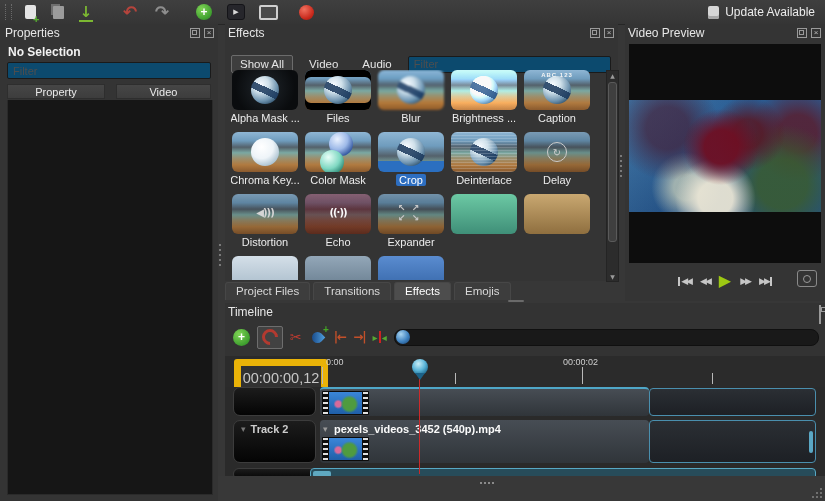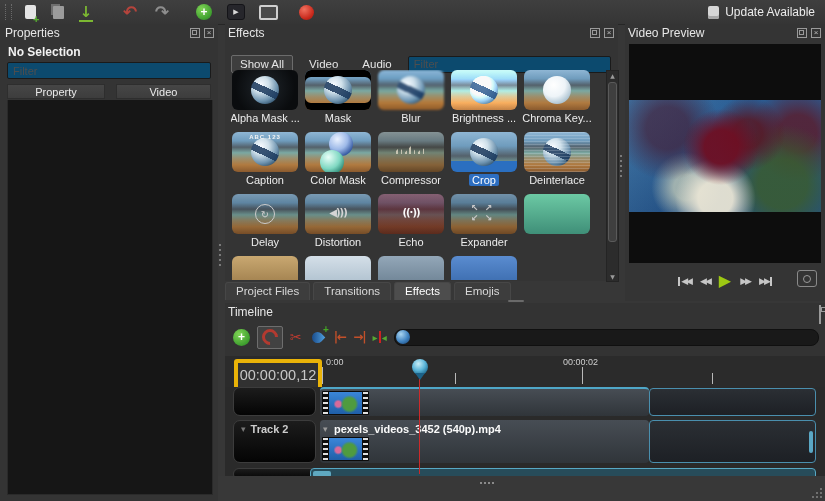--- a/index.html
+++ b/index.html
@@ -150,21 +150,21 @@
   .drop-plus{position:absolute;right:-2px;top:-4px;color:#46a826;font-size:10px;font-weight:bold;}
   .mk{color:#c2502a;font-size:12px;font-weight:bold;letter-spacing:-1px;}
   .cent{display:flex;align-items:center;gap:1px;}
   .cent .g{color:#55a832;font-size:10px;}
   .cent .r{width:2px;height:12px;background:#cc2222;}
   #tl-strip{flex:1;height:15px;background:#191919;border:1px solid #101010;border-radius:8px;position:relative;}
   #tl-strip .ball{position:absolute;left:1px;top:0px;width:14px;height:14px;border-radius:50%;
         background:radial-gradient(circle at 35% 30%,#a8d4f0,#3f82c0 55%,#173f6e);}
 
   #ruler{left:0;top:53px;width:600px;height:31px;background:#2b2b2b;border-bottom:1px solid #1f1f1f;}
-  #timecode{left:9px;top:3px;width:80px;height:24px;background:#313131;border:4px solid #eab308;border-radius:3px;
+  #timecode{left:9px;top:3px;width:80px;height:24px;background:#313131;border:7px solid #eab308;border-radius:3px;
             display:flex;align-items:center;justify-content:center;font-size:14.5px;color:#c7c7c7;}
   .tick{position:absolute;width:1px;background:#b9b9b9;}
   .tick-lbl{position:absolute;font-size:9px;color:#cfcfcf;top:1px;}
   #tracks{left:0;top:84px;width:600px;height:89px;background:#2a2a2a;}
 
   .thead{position:absolute;left:8px;width:83px;background:linear-gradient(#1c1c1c,#040404);
          border:1px solid #3c3c3c;border-radius:7px;display:flex;align-items:flex-start;gap:5px;padding:3px 0 0 7px;box-sizing:border-box;}
   .thead .chev{color:#787878;font-size:9px;line-height:11px;}
   .thead .tlabel{font-size:11px;font-weight:bold;color:#cccccc;line-height:11px;}
 
@@ -278,49 +278,43 @@
       <input class="filter-input" id="fx-filter" placeholder="Filter" style="">
     </div>
 
     <div class="abs" id="fx-grid">
       <div class="fx-cell">
         <div class="fx-thumb fx-alpha sphere"></div>
         <div class="fx-label">Alpha Mask ...</div>
       </div>
       <div class="fx-cell">
         <div class="fx-thumb ls fx-bars sphere"></div>
-        <div class="fx-label">Mask</div>
+        <div class="fx-label">Files</div>
       </div>
       <div class="fx-cell">
         <div class="fx-thumb ls fx-blur sphere"></div>
         <div class="fx-label">Blur</div>
       </div>
       <div class="fx-cell">
         <div class="fx-thumb ls fx-bright sphere"></div>
         <div class="fx-label">Brightness ...</div>
       </div>
       <div class="fx-cell">
+        <div class="fx-thumb ls sphere">
+          <span class="cap">ABC 123</span>
+        </div>
+        <div class="fx-label">Caption</div>
+      </div>
+      <div class="fx-cell">
         <div class="fx-thumb ls fx-chroma sphere"></div>
         <div class="fx-label">Chroma Key...</div>
       </div>
       <div class="fx-cell">
-        <div class="fx-thumb ls sphere">
-          <span class="cap">ABC 123</span>
-        </div>
-        <div class="fx-label">Caption</div>
-      </div>
-      <div class="fx-cell">
         <div class="fx-thumb ls fx-shift sphere"></div>
         <div class="fx-label">Color Mask</div>
-      </div>
-      <div class="fx-cell">
-        <div class="fx-thumb ls fx-comp">
-            <span class="eq"></span>
-          </div>
-        <div class="fx-label">Compressor</div>
       </div>
       <div class="fx-cell">
         <div class="fx-thumb fx-crop sphere"></div>
         <div class="fx-label sel">Crop</div>
       </div>
       <div class="fx-cell">
         <div class="fx-thumb ls fx-deint sphere"></div>
         <div class="fx-label">Deinterlace</div>
       </div>
       <div class="fx-cell">

